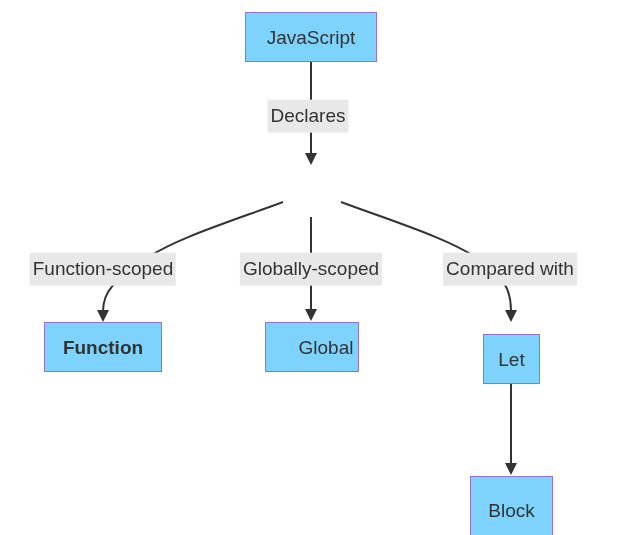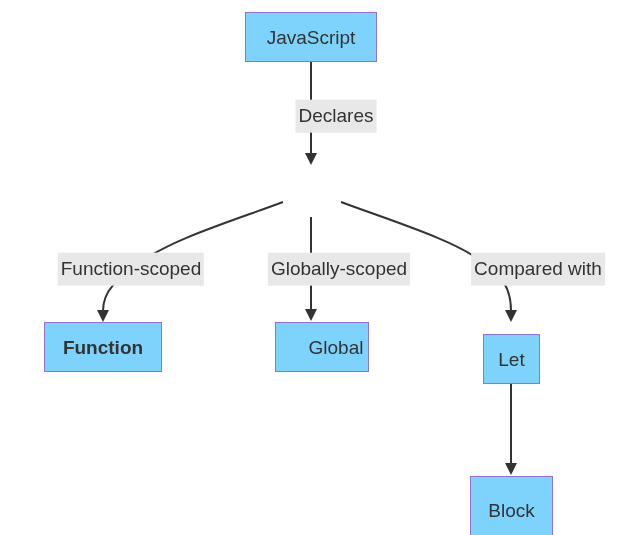--- a/index.html
+++ b/index.html
@@ -43,21 +43,20 @@
   }
   .edge-label {
     position: absolute;
     transform: translate(-50%, -50%);
     background: #e8e8e8;
     color: #333333;
     font-size: 19px;
     line-height: 1.3;
     padding: 4px 3px;
     white-space: nowrap;
-    margin-left: 28px;
   }
 </style>
 </head>
 <body>
 
 <div class="canvas">
 
   <svg class="edges" width="629" height="535" viewBox="0 0 629 535" xmlns="http://www.w3.org/2000/svg">
     <defs>
       <marker id="arrow" viewBox="0 0 12 12" refX="1" refY="6" markerWidth="12" markerHeight="12" markerUnits="userSpaceOnUse" orient="auto">
@@ -83,21 +82,21 @@
   <div class="edge-label" style="left:510px; top:269px;">
     <span>Compared with</span>
   </div>
 
   <div class="node" style="left:245px; top:12px; width:132px; height:50px;">
     <span>JavaScript</span>
   </div>
   <div class="node" style="left:44px; top:322px; width:118px; height:50px;font-weight:bold;">
     <span>Function</span>
   </div>
-  <div class="node" style="left:275px; top:322px; width:94px; height:50px;padding-left:28px;">
+  <div class="node" style="left:265px; top:322px; width:94px; height:50px;padding-left:28px;">
     <span>Global</span>
   </div>
   <div class="node" style="left:483px; top:322px; width:57px; height:50px;margin-top:12px;">
     <span>Let</span>
   </div>
   <div class="node" style="left:470px; top:476px; width:83px; height:68px;">
     <span>Block</span>
   </div>
 
 </div>

